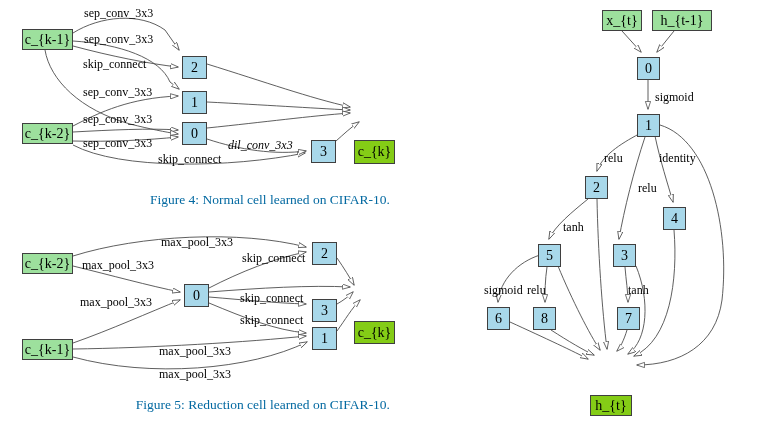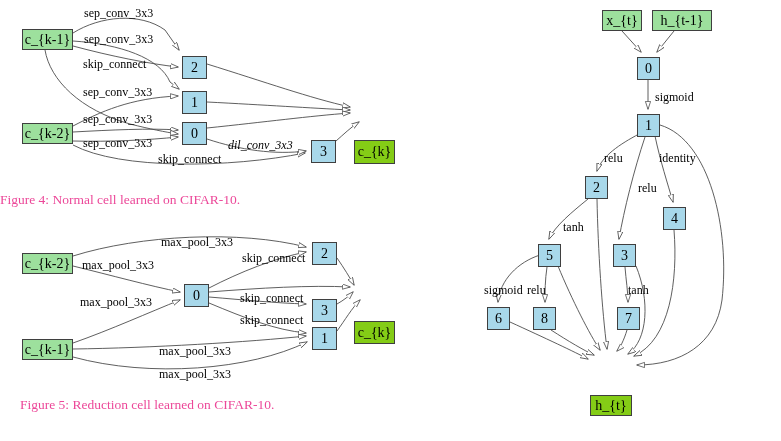--- a/index.html
+++ b/index.html
@@ -13,23 +13,23 @@
   }
   .page{position:relative;width:781px;height:441px;}
 
   .panel{position:absolute;}
 
   
   .caption{
     position:absolute;
     font-family:"Liberation Serif", serif;
     font-size:13.5px;
-    color:#ec4899;
+    color:#0369a1;
     white-space:nowrap;
-    text-align:left;
+    text-align:right;
   }
 
   
   .graph{position:absolute;left:0;top:0;width:100%;height:100%;}
   .graph svg{position:absolute;left:0;top:0;overflow:visible;}
 
   
   .node{
     position:absolute;
     box-sizing:border-box;
@@ -195,21 +195,21 @@
       <div class="elabel" style="left:82px;top:259px;">max_pool_3x3</div>
       <div class="elabel" style="left:242px;top:252px;">skip_connect</div>
       <div class="elabel" style="left:80px;top:296px;">max_pool_3x3</div>
       <div class="elabel" style="left:240px;top:292px;">skip_connect</div>
       <div class="elabel" style="left:240px;top:314px;">skip_connect</div>
       <div class="elabel" style="left:159px;top:345px;">max_pool_3x3</div>
       <div class="elabel" style="left:159px;top:368px;">max_pool_3x3</div>
     </div>
   </div>
 
-  <div class="caption" style="left:0;top:397px;width:390px;padding-left:20px;">Figure 5: Reduction cell learned on CIFAR-10.</div>
+  <div class="caption" style="left:0;top:397px;width:390px;">Figure 5: Reduction cell learned on CIFAR-10.</div>
 
   <div class="panel" style="left:0;top:0;width:781px;height:441px;">
     <div class="graph">
       <svg width="781" height="441" viewBox="0 0 781 441">
         <g fill="none" stroke="#4d4d4d" stroke-width="0.9" marker-end="url(#ah)">
 
           <path d="M622,31 L641,52"></path>
 
           <path d="M674,31 L657,52"></path>
 

